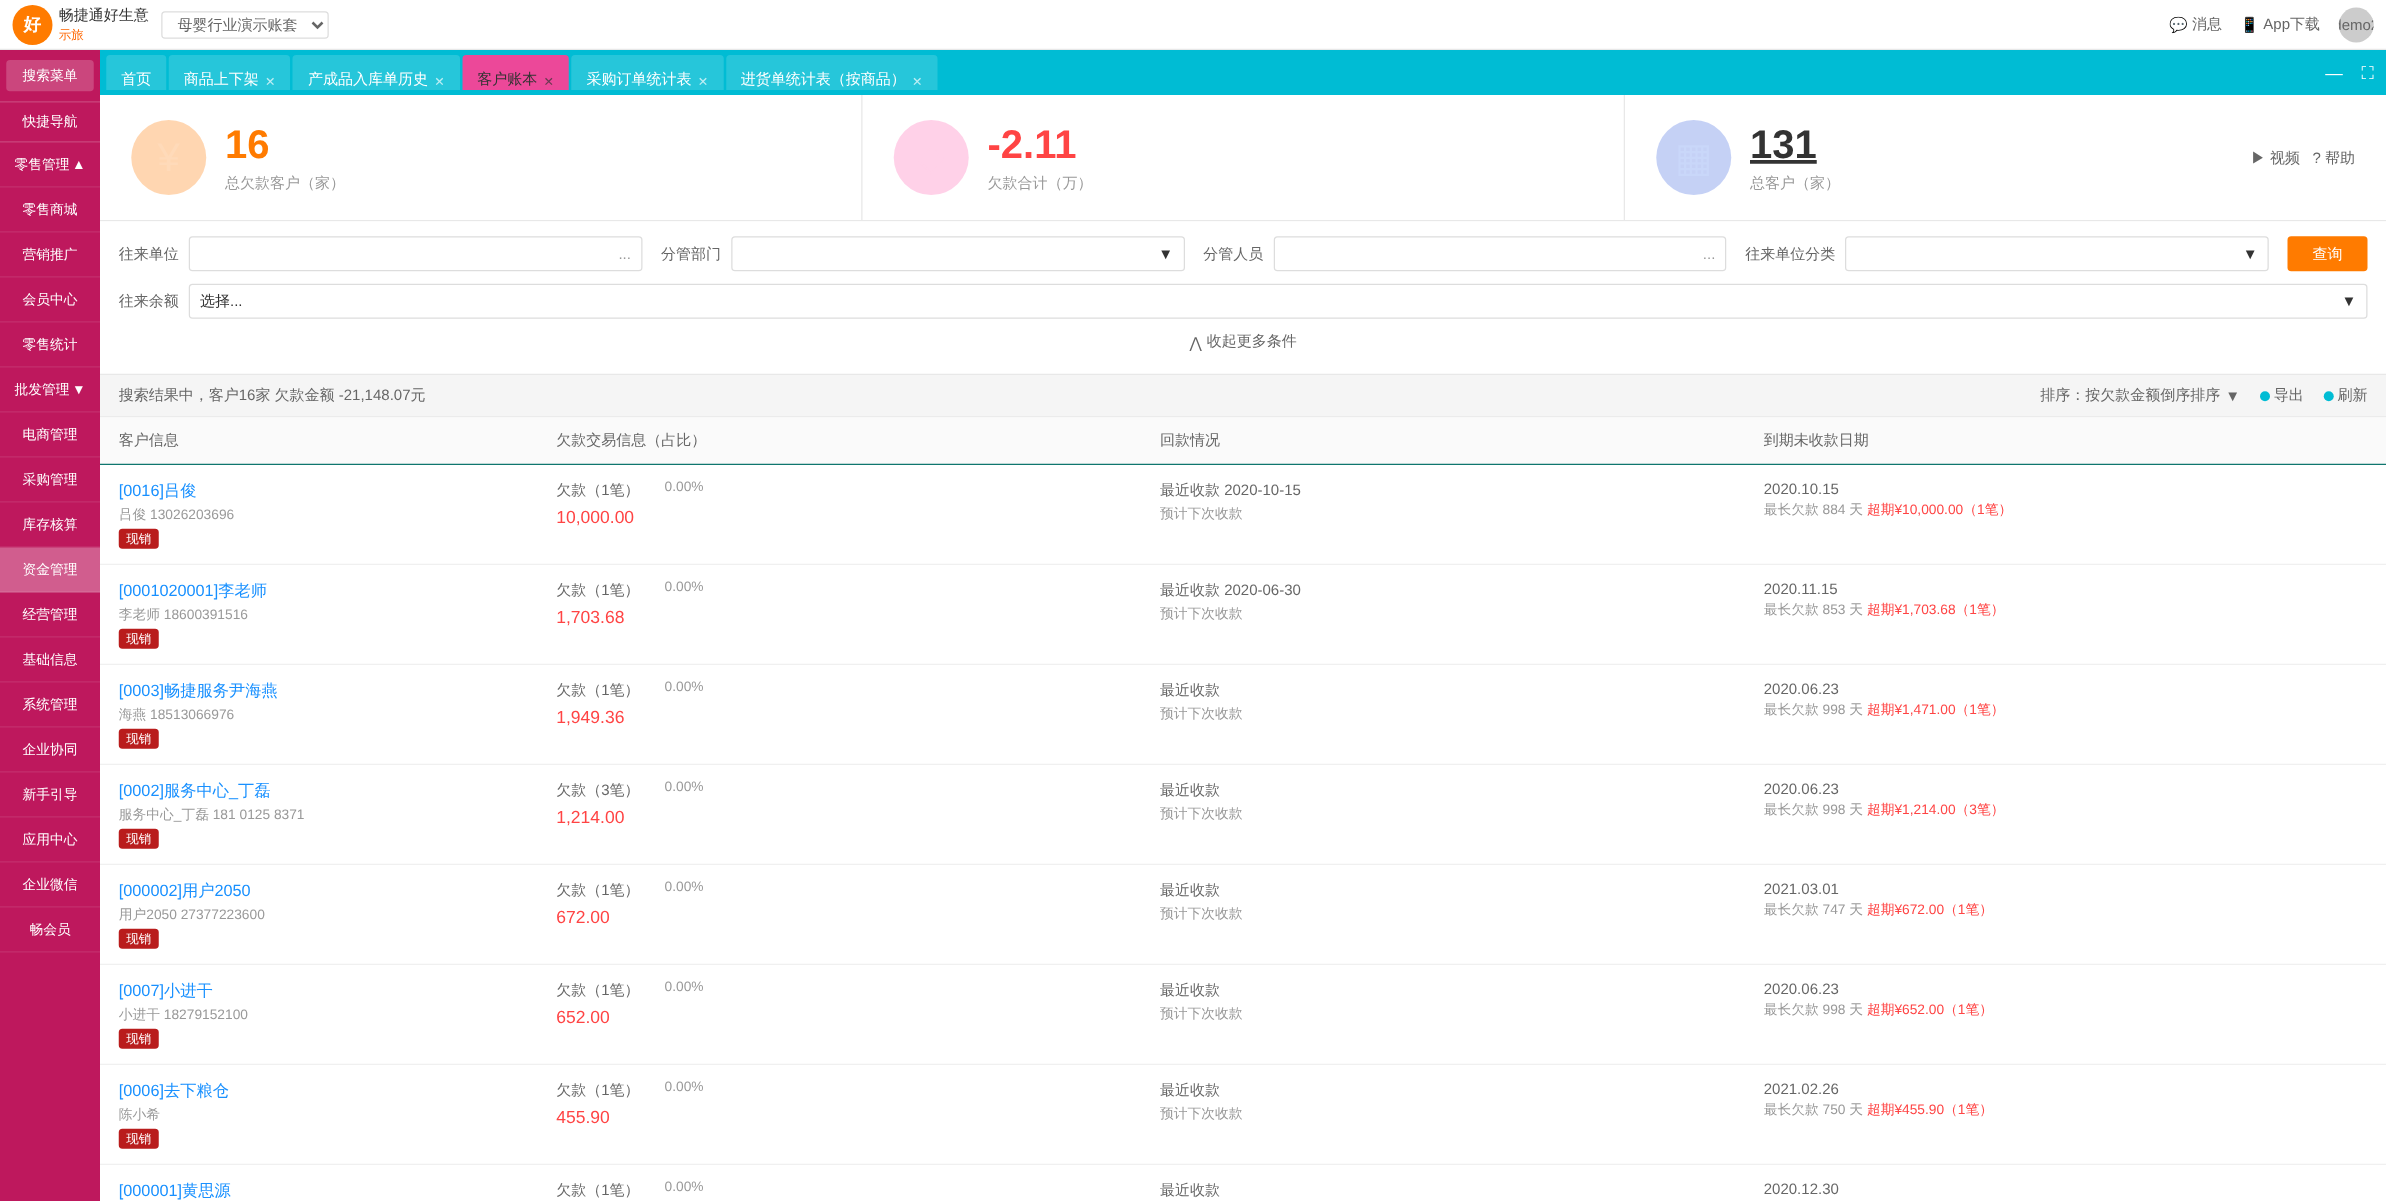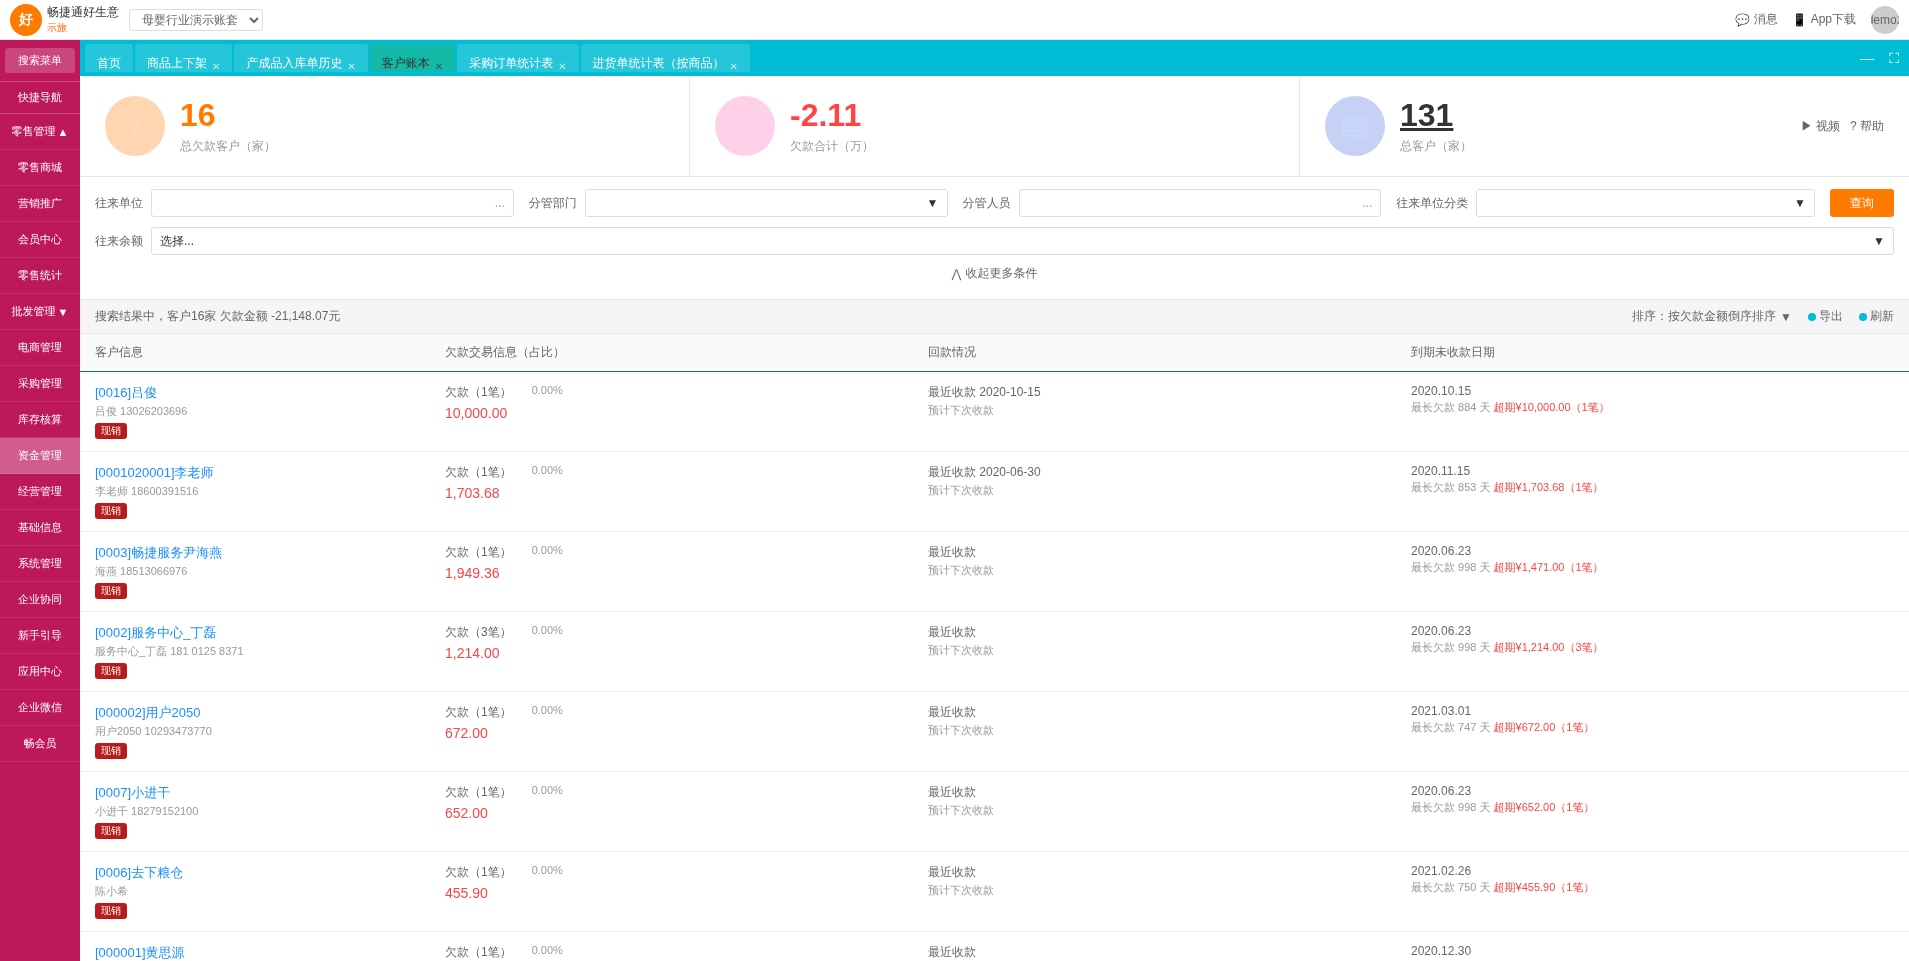--- a/index.html
+++ b/index.html
@@ -27,21 +27,21 @@
     .sidebar-item { padding: 10px 5px; text-align: center; color: #fff; cursor: pointer; font-size: 11px; border-bottom: 1px solid rgba(255,255,255,0.1); }
     .sidebar-item.active { background: rgba(255,255,255,0.3); }
     .sidebar-item.has-arrow { display: flex; align-items: center; justify-content: center; gap: 2px; }
     
     
     .content-area { flex: 1; display: flex; flex-direction: column; overflow: hidden; }
     
     
     .tab-bar { background: #00bcd4; display: flex; align-items: center; height: 36px; padding: 0 5px; }
     .tab { display: flex; align-items: flex-end; padding: 0 12px; height: 28px; background: rgba(255,255,255,0.15); color: #fff; font-size: 12px; border-radius: 3px 3px 0 0; margin-right: 2px; cursor: pointer; gap: 5px; white-space: nowrap; }
-    .tab.active { background: #14b8a6; color: #333; }
+    .tab.active { background: #ec4899; color: #333; }
     .tab .close { font-size: 10px; opacity: 0.7; }
     .tab-bar-right { margin-left: auto; display: flex; align-items: center; gap: 5px; }
     .tab-bar-btn { color: #fff; font-size: 14px; cursor: pointer; padding: 0 5px; }
     
     
     .page-content { flex: 1; overflow-y: auto; background: #f0f2f5; }
     
     
     .stats-row { display: flex; background: #fff; border-bottom: 1px solid #e8e8e8; }
     .stat-card { flex: 1; padding: 20px 25px; display: flex; align-items: center; gap: 15px; border-right: 1px solid #e8e8e8; }
@@ -409,21 +409,21 @@
           </div>
           <div class="cell">
             <div class="overdue-date">2020.06.23</div>
             <div class="overdue-days">最长欠款 998 天 <span class="overdue-link">超期¥1,214.00（3笔）</span></div>
           </div>
         </div>
 
         <div class="table-row">
           <div class="cell">
             <div class="customer-name">[000002]用户2050</div>
-            <div class="customer-sub">用户2050 10293473770</div>
+            <div class="customer-sub">用户2050 27377223600</div>
             <span class="status-tag">现销</span>
           </div>
           <div class="cell">
             <div class="debt-cell">
               <div>
                 <div class="debt-count">欠款（1笔）</div>
                 <div class="debt-amount">672.00</div>
               </div>
               <div class="debt-pct">0.00%</div>
             </div>

